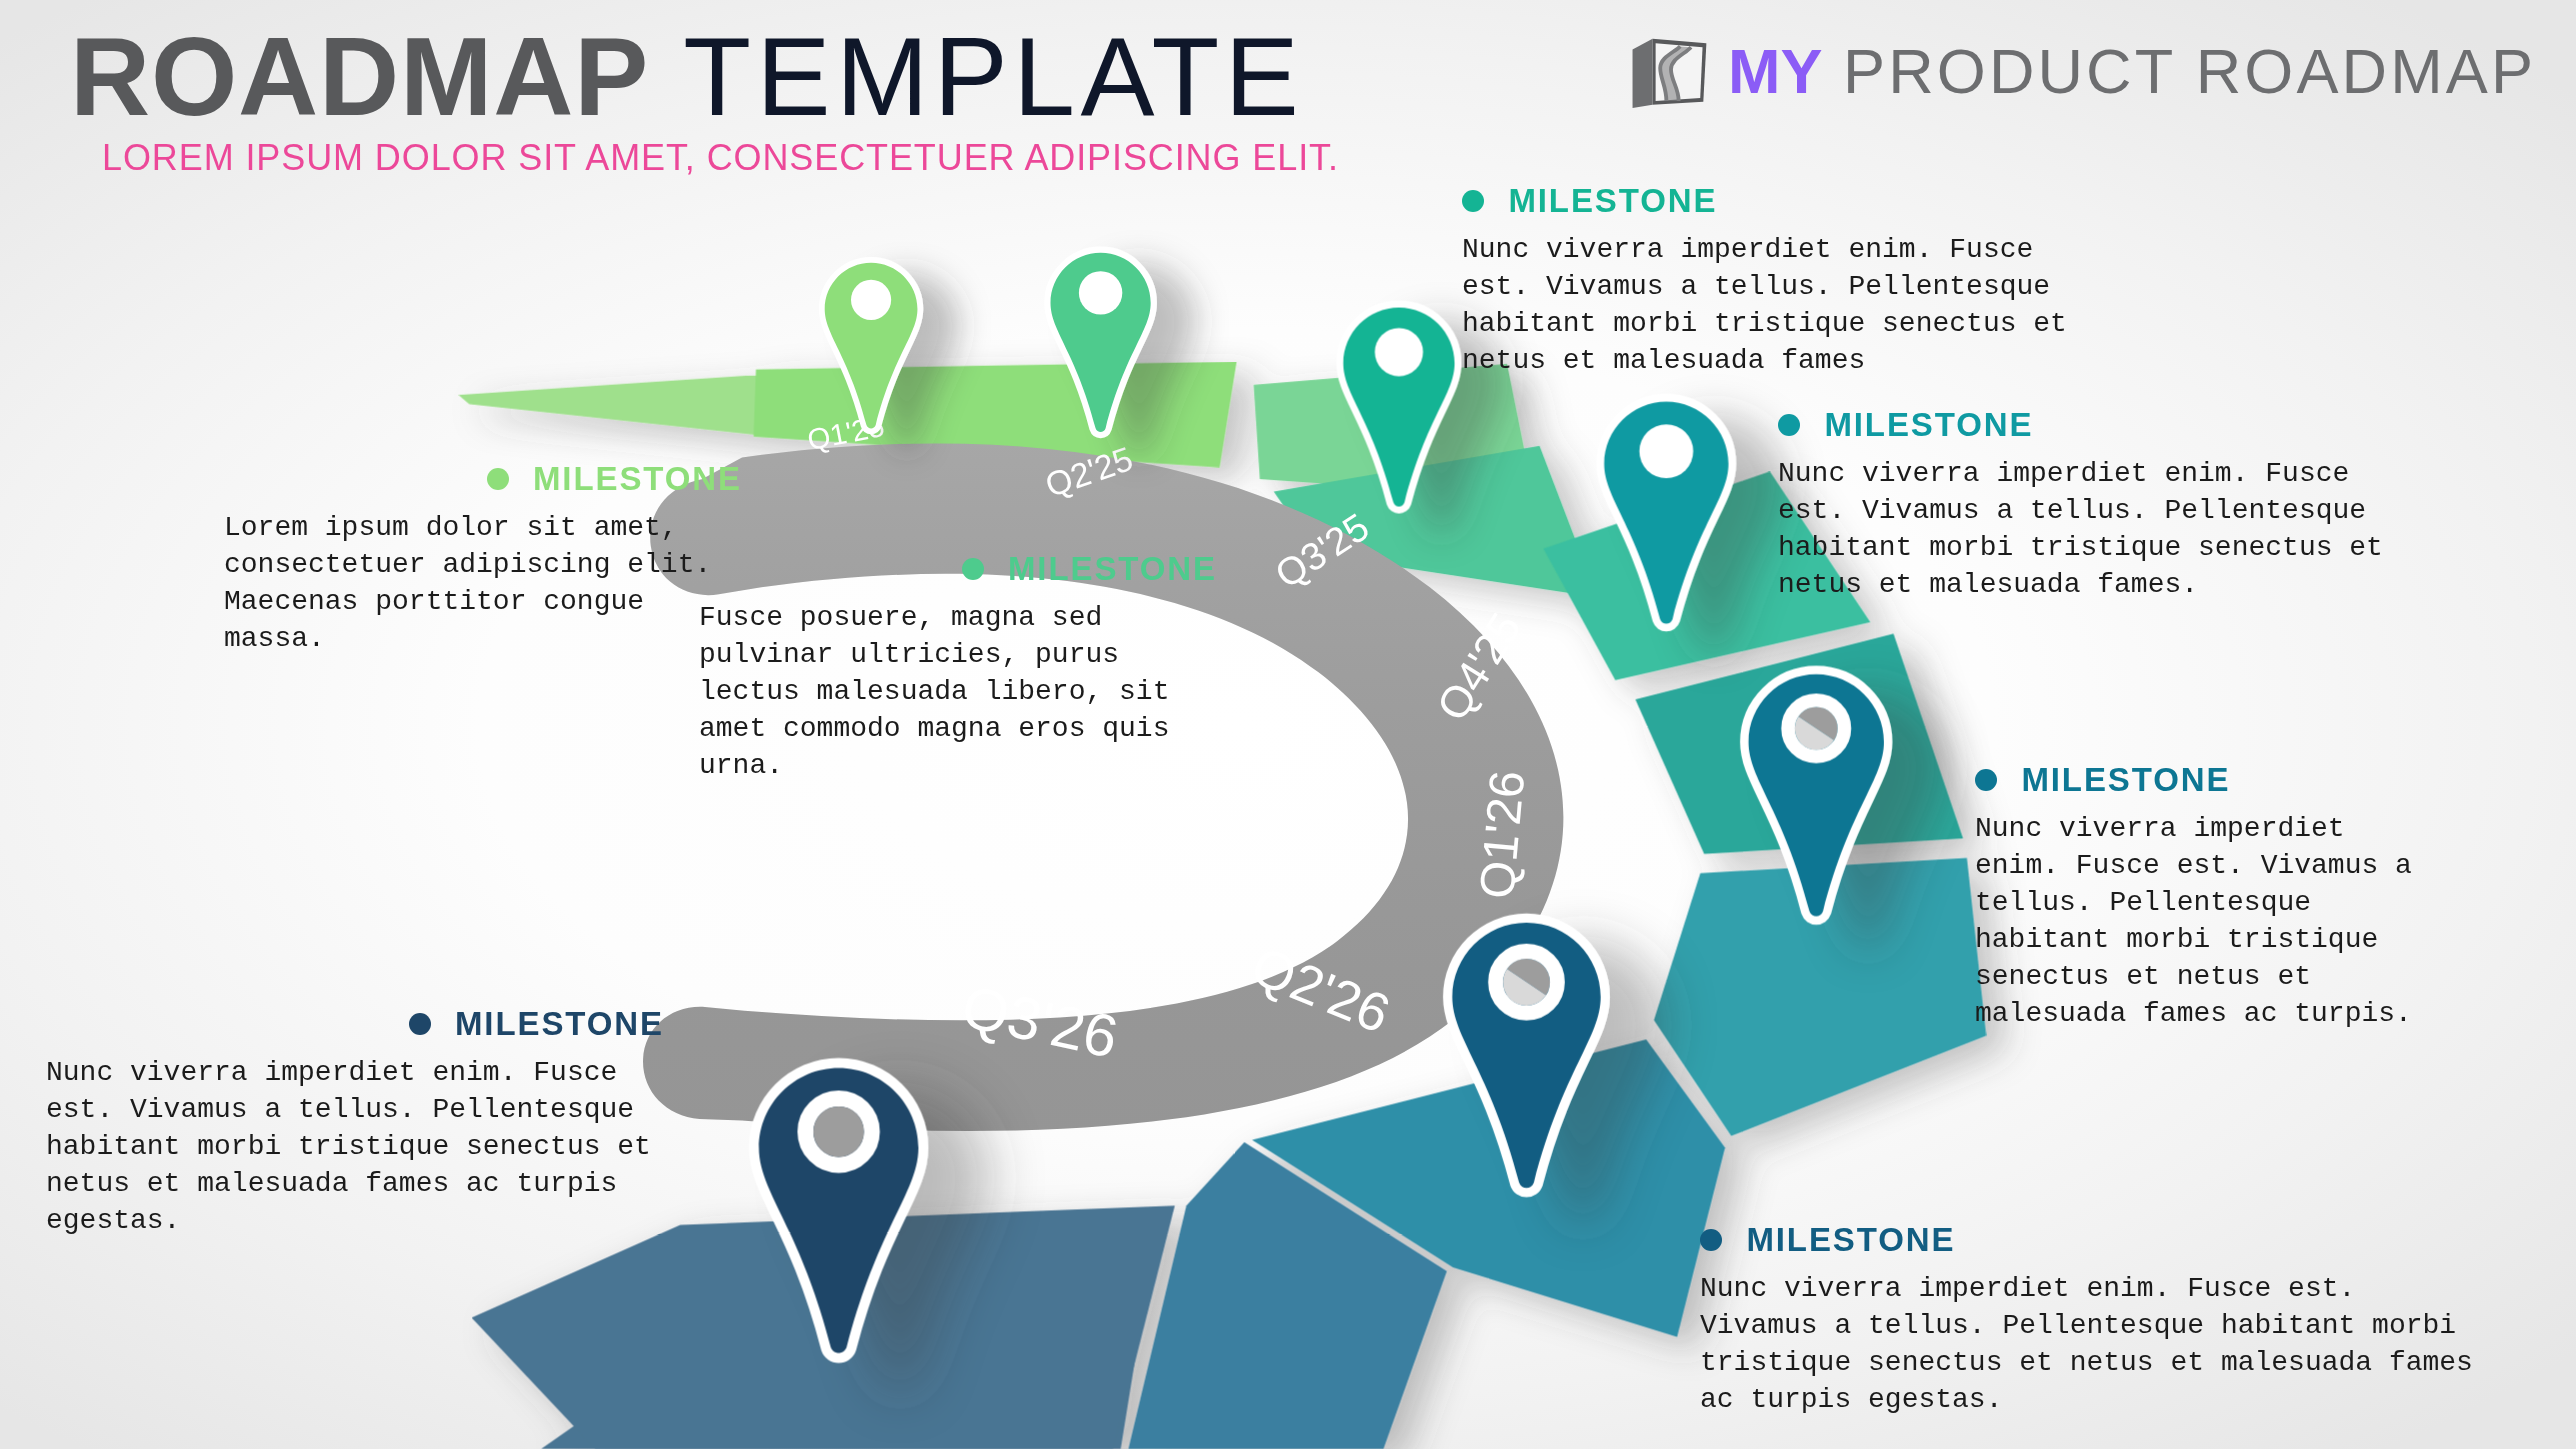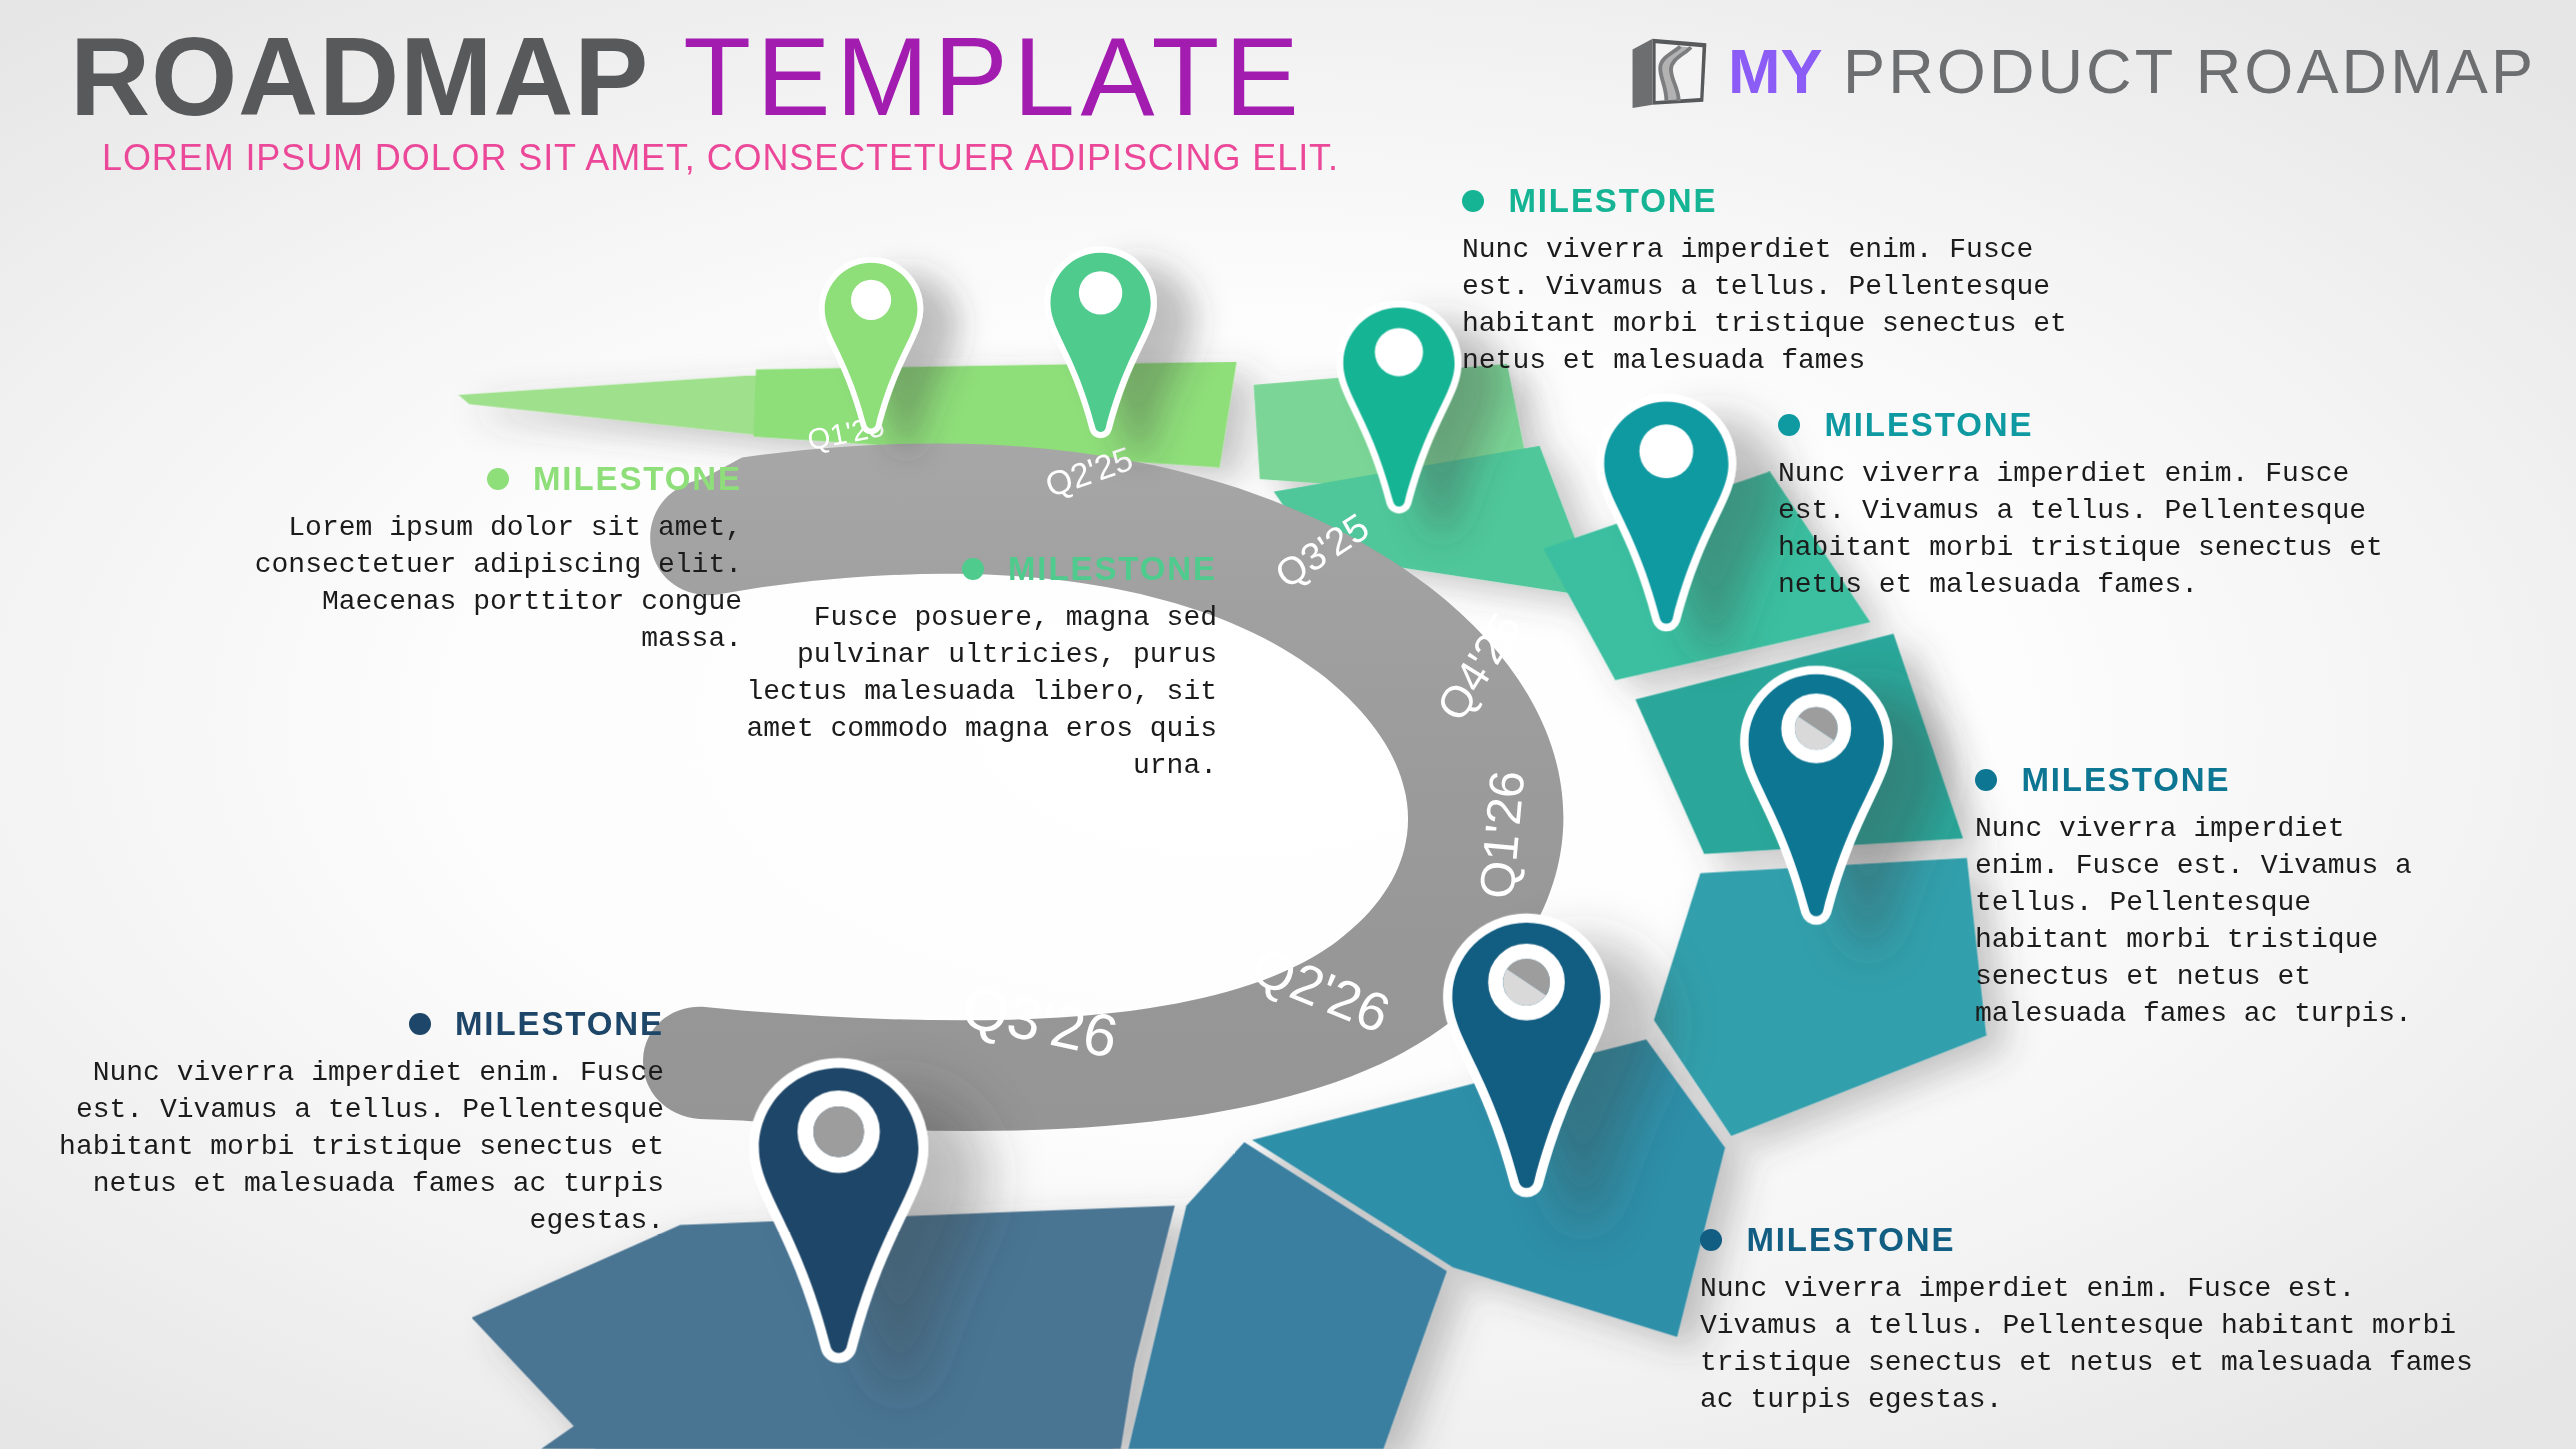--- a/index.html
+++ b/index.html
@@ -14,21 +14,21 @@
   
   #header{ position:absolute; left:0; top:0; width:2576px; height:193px; }
   #title-block{ position:absolute; left:70px; top:21.6px; }
   #title{ white-space:nowrap; line-height:1; }
   #title .t-bold{
     font-family:"Liberation Sans Narrow","Liberation Sans",sans-serif;
     font-weight:bold; font-size:111px; letter-spacing:0.8px; color:#58595b;margin-top:40px;
   }
   #title .t-light{
     font-family:"Liberation Sans Narrow","Liberation Sans",sans-serif;
-    font-weight:300; font-size:111px; letter-spacing:5.4px; color:#a21caf;
+    font-weight:300; font-size:111px; letter-spacing:5.4px; color:#0f172a;
   }
   #subtitle{
     margin-top:4.6px; font-size:36px; letter-spacing:0.9px; color:#ec4899;
     font-family:"Liberation Sans Narrow","Liberation Sans",sans-serif; font-weight:400;
     white-space:nowrap;
     margin-left:32px;
   }
   #brand{ position:absolute; right:40px; top:31px; display:flex; align-items:center; gap:12.4px; }
   #brand .logo{ width:90px; height:80px; display:block; }
   #brand .b-bold{
@@ -49,21 +49,21 @@
   .ms-dot{ width:22.4px; height:22.4px; border-radius:50%; flex:0 0 auto; }
   .ms-title{
     font-family:"Liberation Sans Narrow","Liberation Sans",sans-serif;
     font-weight:bold; font-size:33px; letter-spacing:1.9px;
   }
   .ms-body{
     margin-top:12.4px; font-size:28px; line-height:1.32; color:#1b1b1b;
     font-family:Liberation Mono, monospace; font-weight:400;
   }
   .align-right .ms-head{ justify-content:flex-end; }
-  .align-right .ms-body{ text-align:right; }
+  .align-right .ms-body{ }
   .align-left .ms-head{ justify-content:flex-start; }
   .align-left .ms-body{ text-align:left; }
 
   
   #ms-1{ left:224px;  top:460px;  width:518px; }
   #ms-2{ left:699px;  top:550px;  width:518px; }
   #ms-3{ left:1462px; top:182px;  width:611px; }
   #ms-4{ left:1778px; top:406px;  width:626px; }
   #ms-5{ left:1975px; top:761px;  width:464px; }
   #ms-6{ left:1700px; top:1221px; width:773px; }

